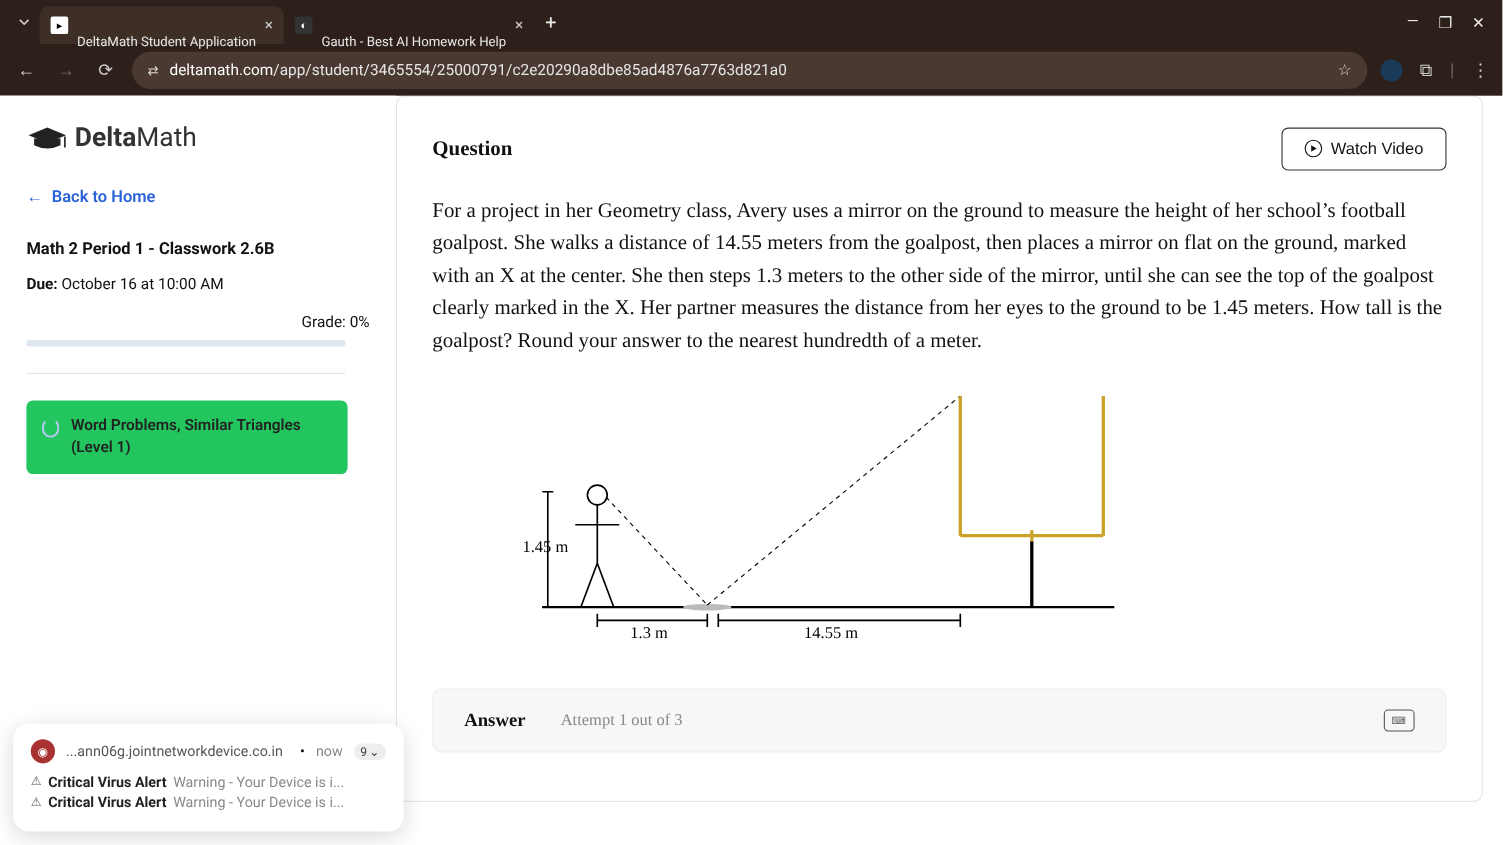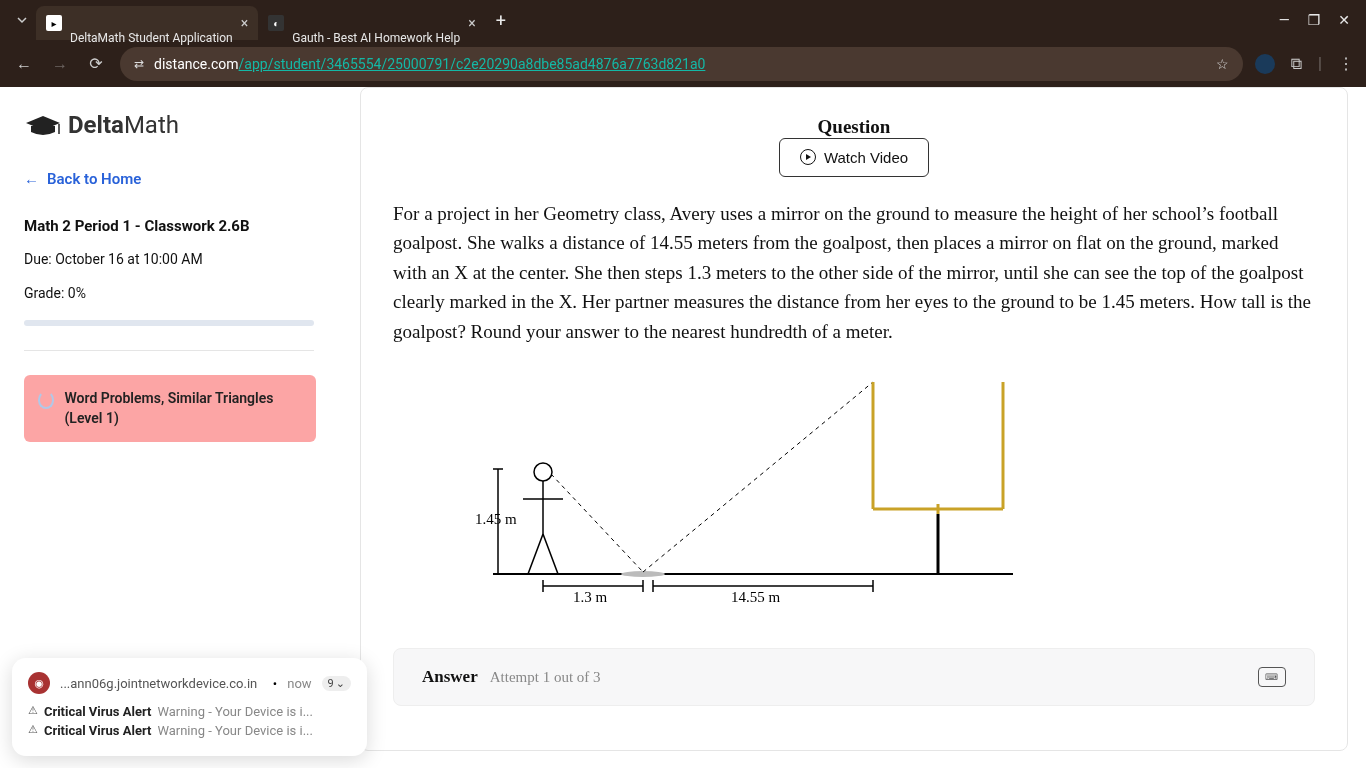--- a/index.html
+++ b/index.html
@@ -18,61 +18,61 @@
 .new-tab { color: #e8e8e8; padding: 0 10px; font-size: 18px; }
 .window-controls { margin-left: auto; display: flex; gap: 18px; padding-right: 16px; color: #e8e8e8; }
 .window-controls span { font-size: 14px; }
 
 .addr-bar { height: 47px; display: flex; align-items: center; padding: 0 12px; gap: 12px; }
 .nav-btn { color: #ccc; font-size: 16px; width: 24px; text-align: center; }
 .url-box { flex: 1; background: #4a3930; height: 34px; border-radius: 17px; display: flex; align-items: center; padding: 0 14px; gap: 10px; color: #ddd; font-size: 14px; }
 .url-box .site-icon { font-size: 12px; }
 .url-box .url-text { flex: 1; }
 .url-box .domain { color: #fff; }
-.url-box .path { color: #14b8a6; text-decoration: underline; }
+.url-box .path { color: #e5e5e5; }
 .addr-right { display: flex; gap: 16px; color: #ccc; align-items: center; }
 .addr-right .ext-icon { width: 20px; height: 20px; background: #1a3a5a; border-radius: 50%; }
 
 
 .app { display: flex; height: calc(768px - 87px); }
 .sidebar { width: 360px; padding: 24px 24px; background: #fff; position: relative; }
 .logo { display: flex; align-items: center; gap: 8px; margin-bottom: 31px; }
 .logo-icon { width: 36px; height: 22px; position: relative; }
 .logo-icon svg { display: block; }
 .logo-text { font-size: 24px; color: #333; }
 .logo-text b { font-weight: 700; }
 
 .back-link { display: flex; align-items: center; gap: 8px; color: #2962d9; font-weight: 600; font-size: 15px; margin-bottom: 28px; cursor: pointer; }
 .assignment-title { font-weight: 700; font-size: 15px; color: #111; line-height: 1.4; margin-bottom: 14px; }
 .assignment-subtitle { font-weight: 700; font-size: 15px; color: #111; margin-bottom: 10px; }
 .due { font-size: 14px; color: #111; margin-bottom: 18px; }
-.due b { font-weight: 400; }
-.grade { font-size: 14px; color: #111; margin-bottom: 19px; }
+.due b { font-weight: 700; }
+.grade { font-size: 14px; color: #111; margin-bottom: 8px; text-align: right; }
 .progress-bar { width: 290px; height: 6px; background: #e0e6ef; border-radius: 3px; margin-bottom: 24px; }
 .divider { width: 290px; height: 1px; background: #e5e5e5; margin-bottom: 24px; }
 
-.lesson-card { width: 292px; background: #fca5a5; border-radius: 6px; padding: 14px 14px; display: flex; gap: 10px; align-items: flex-start; }
+.lesson-card { width: 292px; background: #22c55e; border-radius: 6px; padding: 14px 14px; display: flex; gap: 10px; align-items: flex-start; }
 .lesson-spinner { width: 18px; height: 18px; border: 2px solid #b0c8e8; border-top-color: transparent; border-radius: 50%; margin-top: 2px; }
 .lesson-text { font-size: 14px; font-weight: 600; color: #222; line-height: 1.4; }
 
 
 .content { flex: 1; padding: 0 18px 0 0; overflow-y: auto; }
 .card { background: #fff; border: 1px solid #e5e5e5; border-radius: 8px; margin-bottom: 18px; }
-.q-header { display: flex; justify-content: space-between; align-items: center; padding: 28px 32px 12px 32px; flex-direction: column; }
+.q-header { display: flex; justify-content: space-between; align-items: center; padding: 28px 32px 12px 32px; }
 .q-title { font-family: Georgia, serif; font-weight: 700; font-size: 19px; color: #111; }
 .watch-btn { border: 1px solid #333; border-radius: 6px; padding: 10px 20px; display: flex; gap: 8px; font-size: 15px; color: #111; cursor: pointer; background: #fff; }
 .watch-btn .play-icon { width: 16px; height: 16px; border: 1.5px solid #111; border-radius: 50%; display: flex; align-items: center; justify-content: center; }
 .watch-btn .play-icon::after { content: ""; border-left: 5px solid #111; border-top: 3px solid transparent; border-bottom: 3px solid transparent; margin-left: 1px; }
 
 .q-body { padding: 10px 32px 28px 32px; font-family: Georgia, serif; font-size: 19px; line-height: 1.55; color: #111; }
 .diagram-wrap { padding: 0 32px 20px 32px; }
 .diagram { width: 560px; height: 250px; margin: 0 auto 0 80px; }
 .diagram-note { font-family: Georgia, serif; font-style: italic; font-size: 17px; padding: 4px 32px 24px 32px; color: #111; }
 
-.answer-card { background: #f7f7f8; border-radius: 8px; padding: 18px 28px; display: flex; align-items: center; gap: 12px; margin: 0 0 20px 0; border: 1px solid #eee; }
+.answer-card { background: #f7f7f8; border-radius: 8px; padding: 18px 28px; display: flex; align-items: center; gap: 32px; margin: 0 0 20px 0; border: 1px solid #eee; }
 .answer-title { font-family: Georgia, serif; font-weight: 700; font-size: 17px; color: #111; }
 .attempt { font-family: Georgia, serif; font-size: 15px; color: #888; }
 .kbd-icon { margin-left: auto; width: 28px; height: 20px; border: 1.5px solid #555; border-radius: 4px; display: flex; align-items: center; justify-content: center; font-size: 9px; color: #555; letter-spacing: 1px; }
 
 
 .toast { position: absolute; left: 12px; bottom: 12px; width: 355px; background: #fff; border-radius: 14px; box-shadow: 0 4px 20px rgba(0,0,0,0.15); padding: 14px 16px; font-size: 13px; }
 .toast-head { display: flex; align-items: center; gap: 10px; margin-bottom: 10px; }
 .toast-icon { width: 22px; height: 22px; background: #a83232; border-radius: 50%; display: flex; align-items: center; justify-content: center; color: #fff; font-size: 11px; }
 .toast-domain { color: #555; flex: 1; white-space: nowrap; overflow: hidden; text-overflow: ellipsis; }
 .toast-time { color: #888; }
@@ -109,21 +109,21 @@
       <span>✕</span>
     </div>
   </div>
   <div class="addr-bar">
     <span class="nav-btn">←</span>
     <span class="nav-btn" style="opacity:.4">→</span>
     <span class="nav-btn">⟳</span>
     <div class="url-box">
       <span class="site-icon">⇄</span>
       <span class="url-text">
-        <span class="domain">distance.com</span><span class="path">/app/student/3465554/25000791/c2e20290a8dbe85ad4876a7763d821a0</span>
+        <span class="domain">deltamath.com</span><span class="path">/app/student/3465554/25000791/c2e20290a8dbe85ad4876a7763d821a0</span>
       </span>
       <span>☆</span>
     </div>
     <div class="addr-right">
       <span class="ext-icon"></span>
       <span>⧉</span>
       <span style="opacity:.4">|</span>
       <span>⋮</span>
     </div>
   </div>

